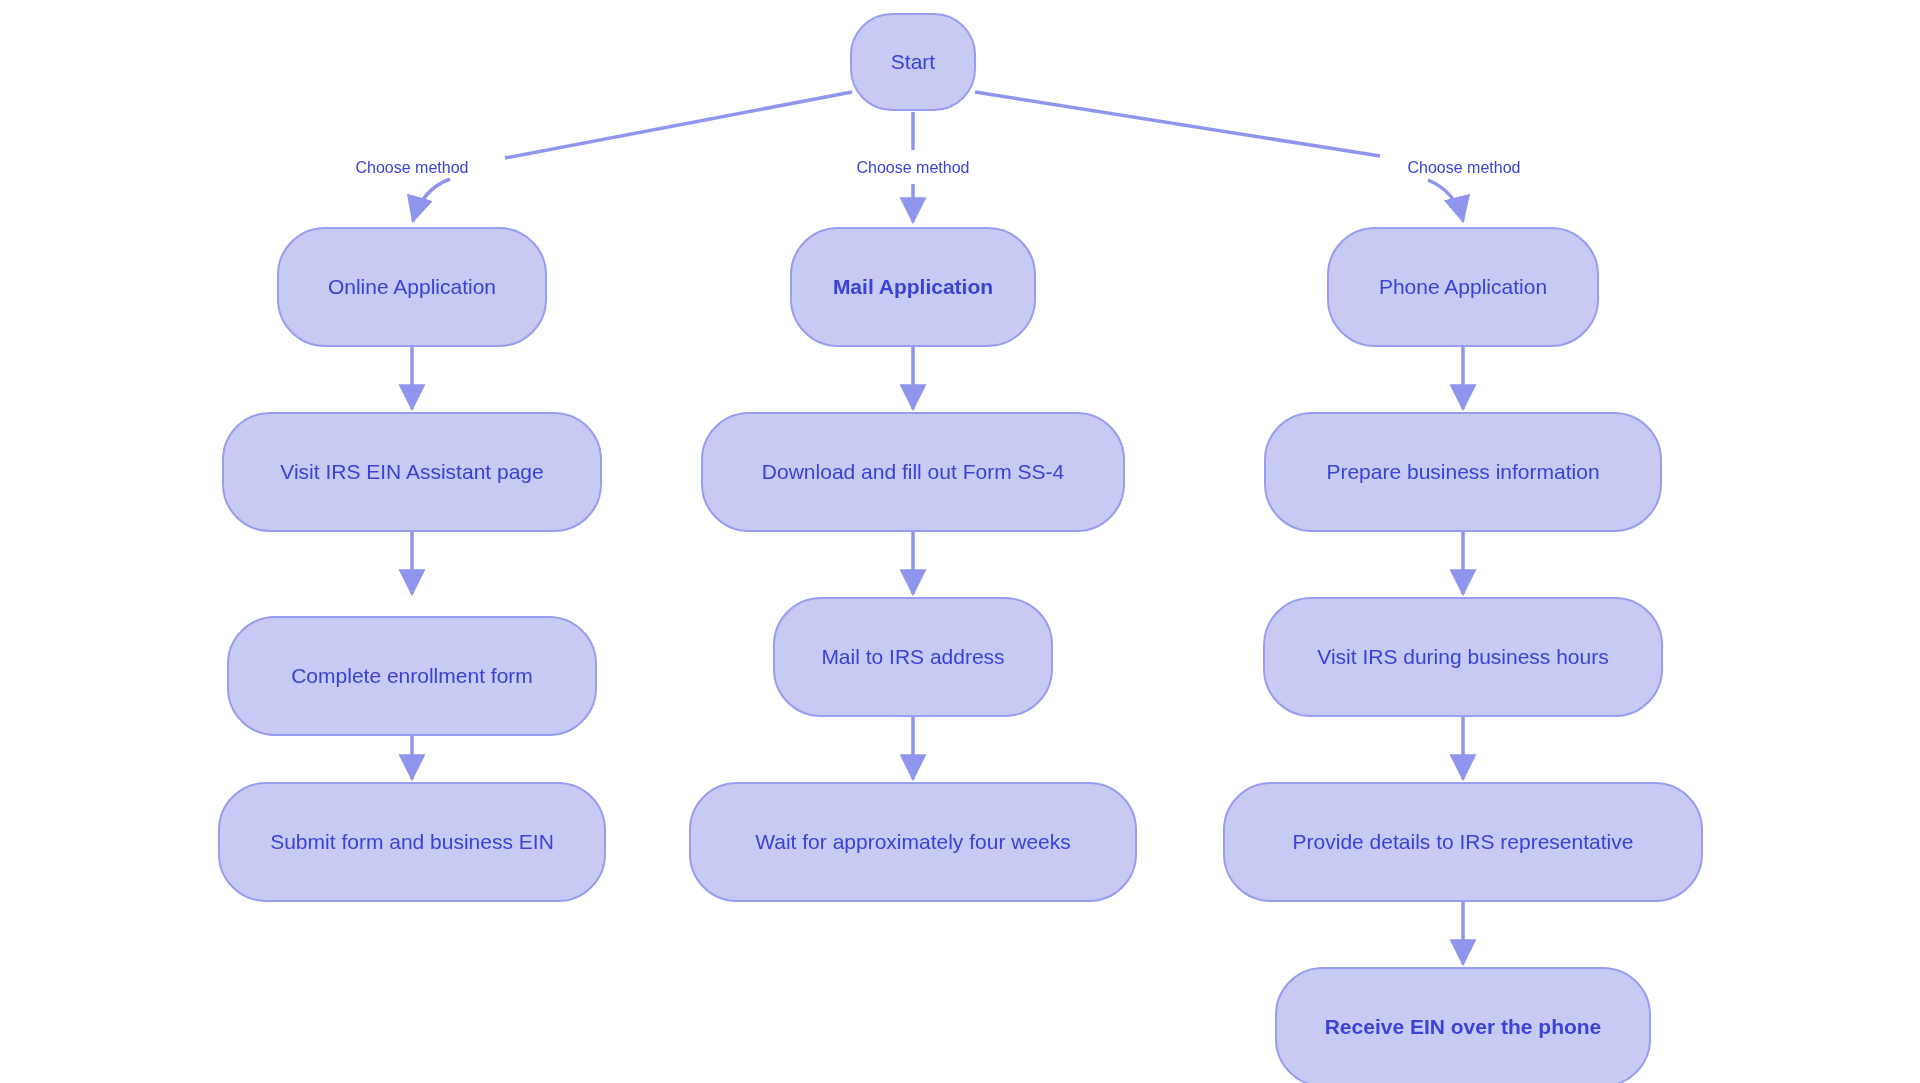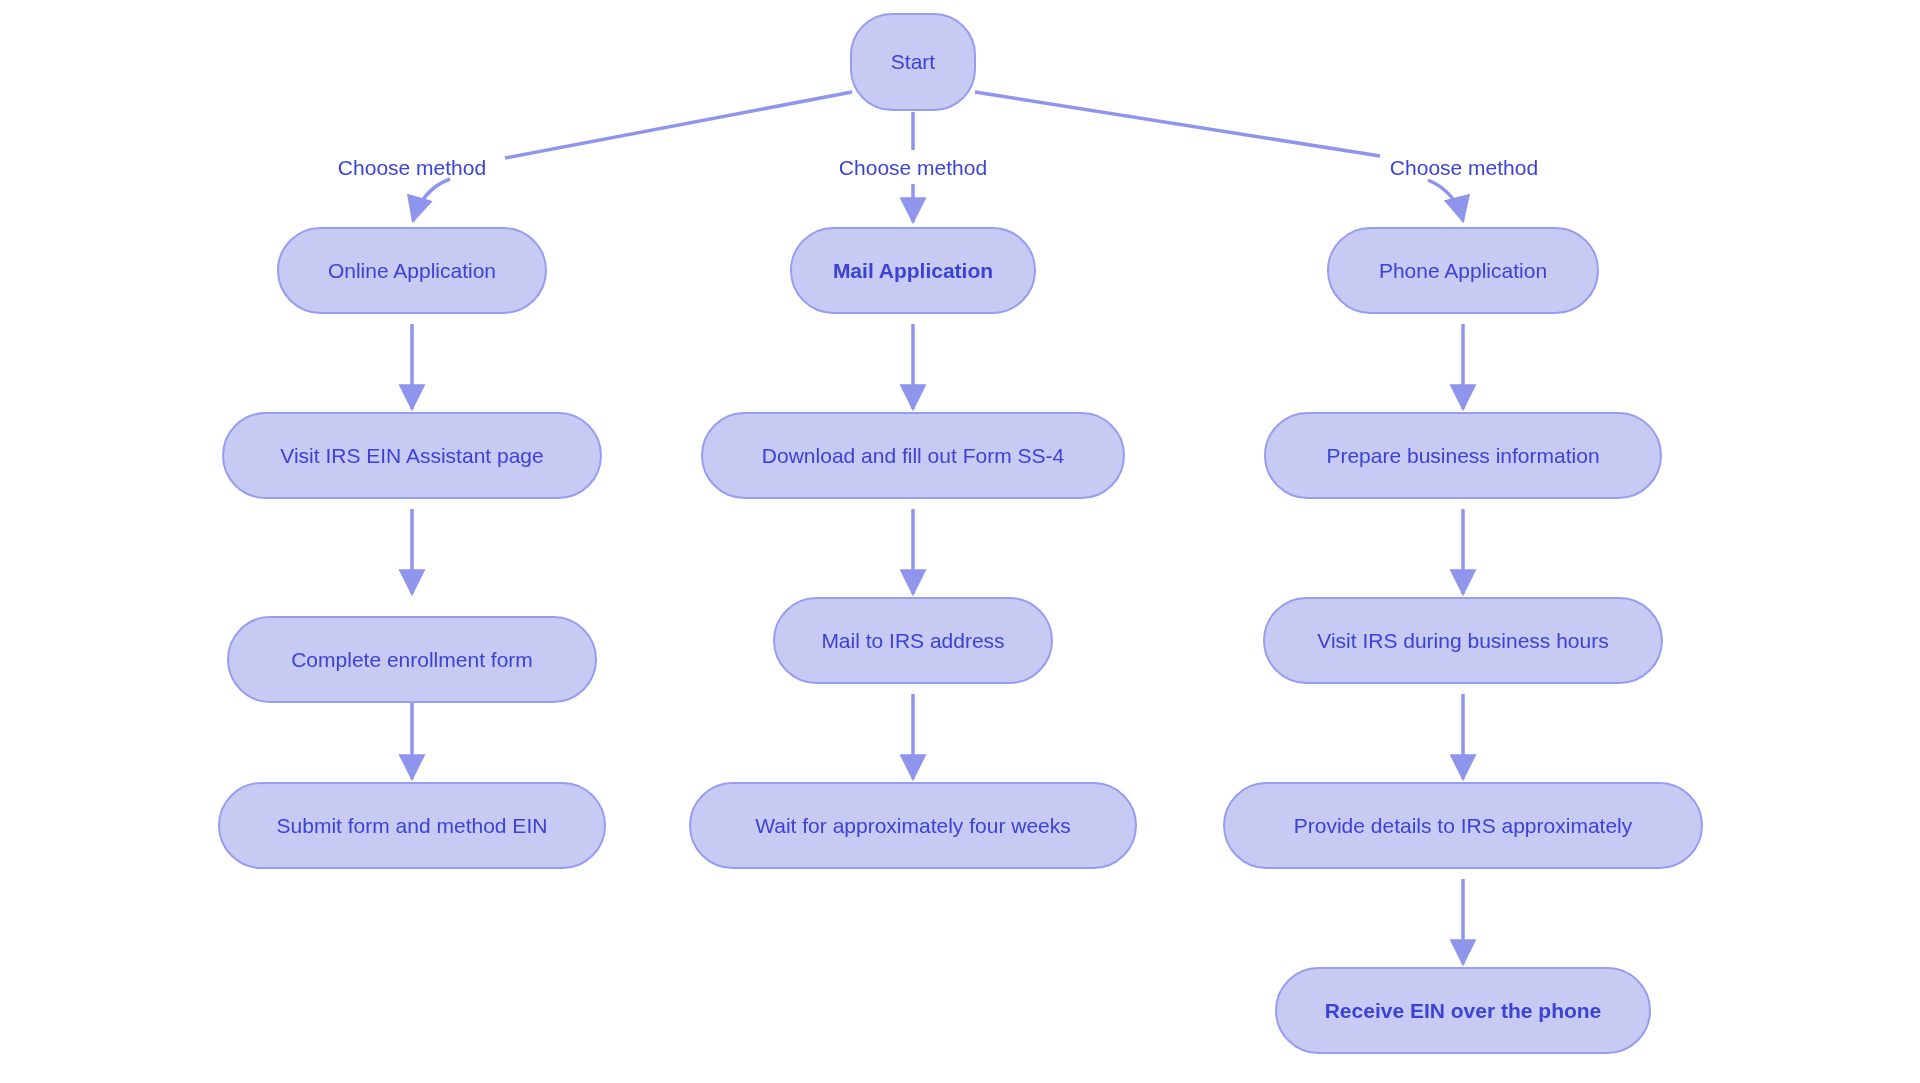--- a/index.html
+++ b/index.html
@@ -21,41 +21,41 @@
     width: 1920px;
     height: 1083px;
   }
   .edge {
     stroke: #8f95ec;
     stroke-width: 3.5;
     fill: none;
   }
   .node {
     position: absolute;
-    height: 87px;
+    height: 120px;
     box-sizing: border-box;
     display: flex;
     align-items: center;
     justify-content: center;
     background: #c7caf3;
     border: 2px solid #979df0;
     border-radius: 48px;
     color: #3c42d4;
     font-size: 21px;
     text-align: center;
     white-space: nowrap;
   }
   .node.start {
     border-radius: 42px;
   }
   .edge-label {
     position: absolute;
     transform: translate(-50%, -50%);
     color: #3c42d4;
-    font-size: 21px;
+    font-size: 16px;
     white-space: nowrap;
   }
 </style>
 </head>
 <body>
 
 <div id="canvas">
 
   <svg id="edges" viewBox="0 0 1920 1083">
     <defs>
@@ -89,26 +89,26 @@
 
   <div class="edge-label" style="left:412px; top:168px;">Choose method</div>
   <div class="edge-label" style="left:913px; top:168px;">Choose method</div>
   <div class="edge-label" style="left:1464px; top:168px;">Choose method</div>
 
   <div class="node start" style="left:850px; top:13px; width:126px; height:98px;">Start</div>
 
   <div class="node" style="left:277px; top:227px; width:270px;">Online Application</div>
   <div class="node" style="left:222px; top:412px; width:380px;">Visit IRS EIN Assistant page</div>
   <div class="node" style="left:227px; top:597px; width:370px;margin-top:19px;">Complete enrollment form</div>
-  <div class="node" style="left:218px; top:782px; width:388px;">Submit form and method EIN</div>
+  <div class="node" style="left:218px; top:782px; width:388px;">Submit form and business EIN</div>
 
   <div class="node" style="left:790px; top:227px; width:246px;font-weight:bold;">Mail Application</div>
   <div class="node" style="left:701px; top:412px; width:424px;">Download and fill out Form SS-4</div>
   <div class="node" style="left:773px; top:597px; width:280px;">Mail to IRS address</div>
   <div class="node" style="left:689px; top:782px; width:448px;">Wait for approximately four weeks</div>
 
   <div class="node" style="left:1327px; top:227px; width:272px;">Phone Application</div>
   <div class="node" style="left:1264px; top:412px; width:398px;">Prepare business information</div>
   <div class="node" style="left:1263px; top:597px; width:400px;">Visit IRS during business hours</div>
-  <div class="node" style="left:1223px; top:782px; width:480px;">Provide details to IRS approximately</div>
+  <div class="node" style="left:1223px; top:782px; width:480px;">Provide details to IRS representative</div>
   <div class="node" style="left:1275px; top:967px; width:376px;font-weight:bold;">Receive EIN over the phone</div>
 
 </div>
 
 </body></html>

